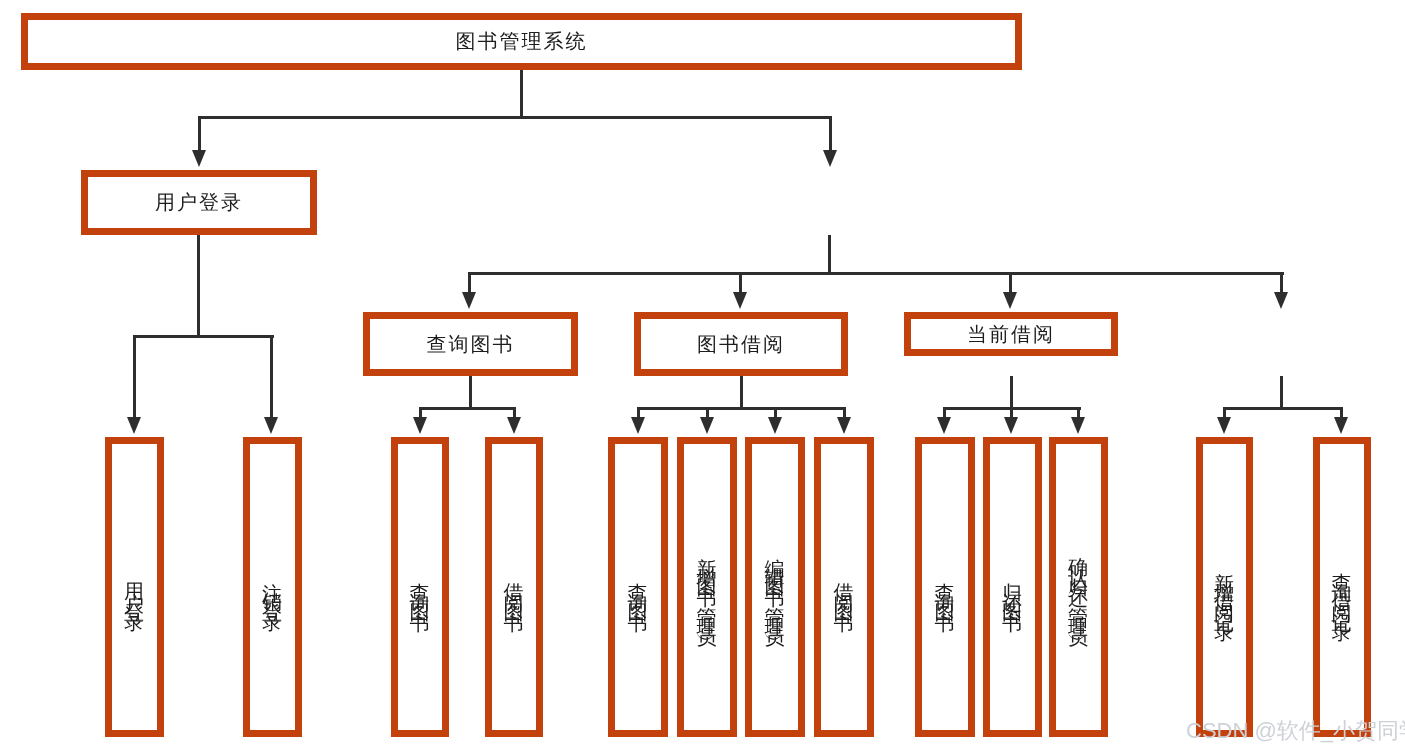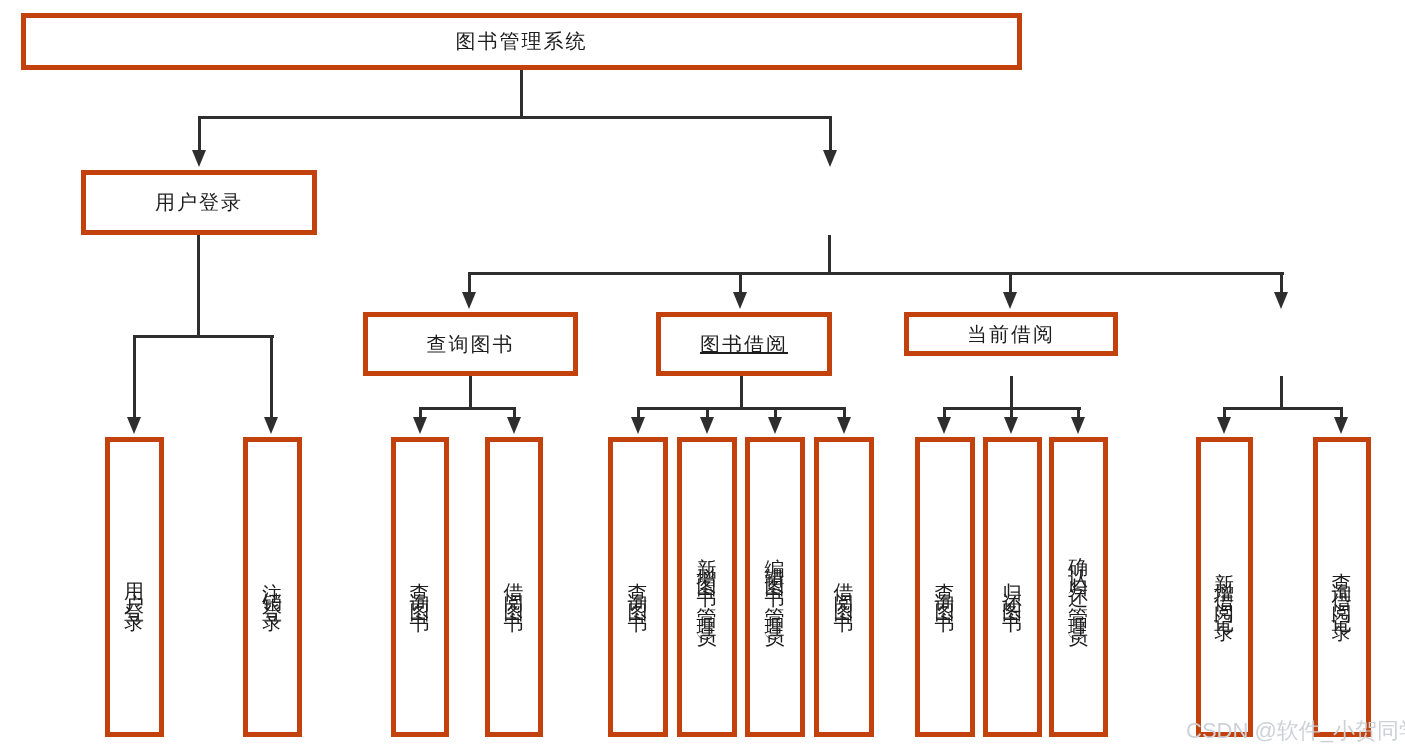--- a/index.html
+++ b/index.html
@@ -12,21 +12,21 @@
     position: relative;
     width: 1405px;
     height: 747px;
     background: #ffffff;
     overflow: hidden;
   }
   
   .node {
     position: absolute;
     box-sizing: border-box;
-    border: 5px solid #c2410c;
+    border: 7px solid #c2410c;
     background: #ffffff;
     display: flex;
     align-items: center;
     justify-content: center;
     color: #1d1d1d;
     font-size: 20px;
     letter-spacing: 2px;
     z-index: 2;
   }
   .node.vertical span {
@@ -73,21 +73,21 @@
     <span>图书管理系统</span>
   </div>
 
   <div class="node" style="left:81px; top:170px; width:236px; height:65px;">
     <span>用户登录</span>
   </div>
 
   <div class="node" style="left:363px; top:312px; width:215px; height:64px;">
     <span>查询图书</span>
   </div>
-  <div class="node" style="left:656px; top:312px; width:176px; height:64px;text-decoration:underline;">
+  <div class="node" style="left:634px; top:312px; width:214px; height:64px;">
     <span>图书借阅</span>
   </div>
   <div class="node" style="left:904px; top:312px; width:214px; height:44px;">
     <span>当前借阅</span>
   </div>
 
   <div class="node vertical" style="left:105px; top:437px; width:59px; height:300px;">
     <span>用户登录</span>
   </div>
   <div class="node vertical" style="left:243px; top:437px; width:59px; height:300px;">

